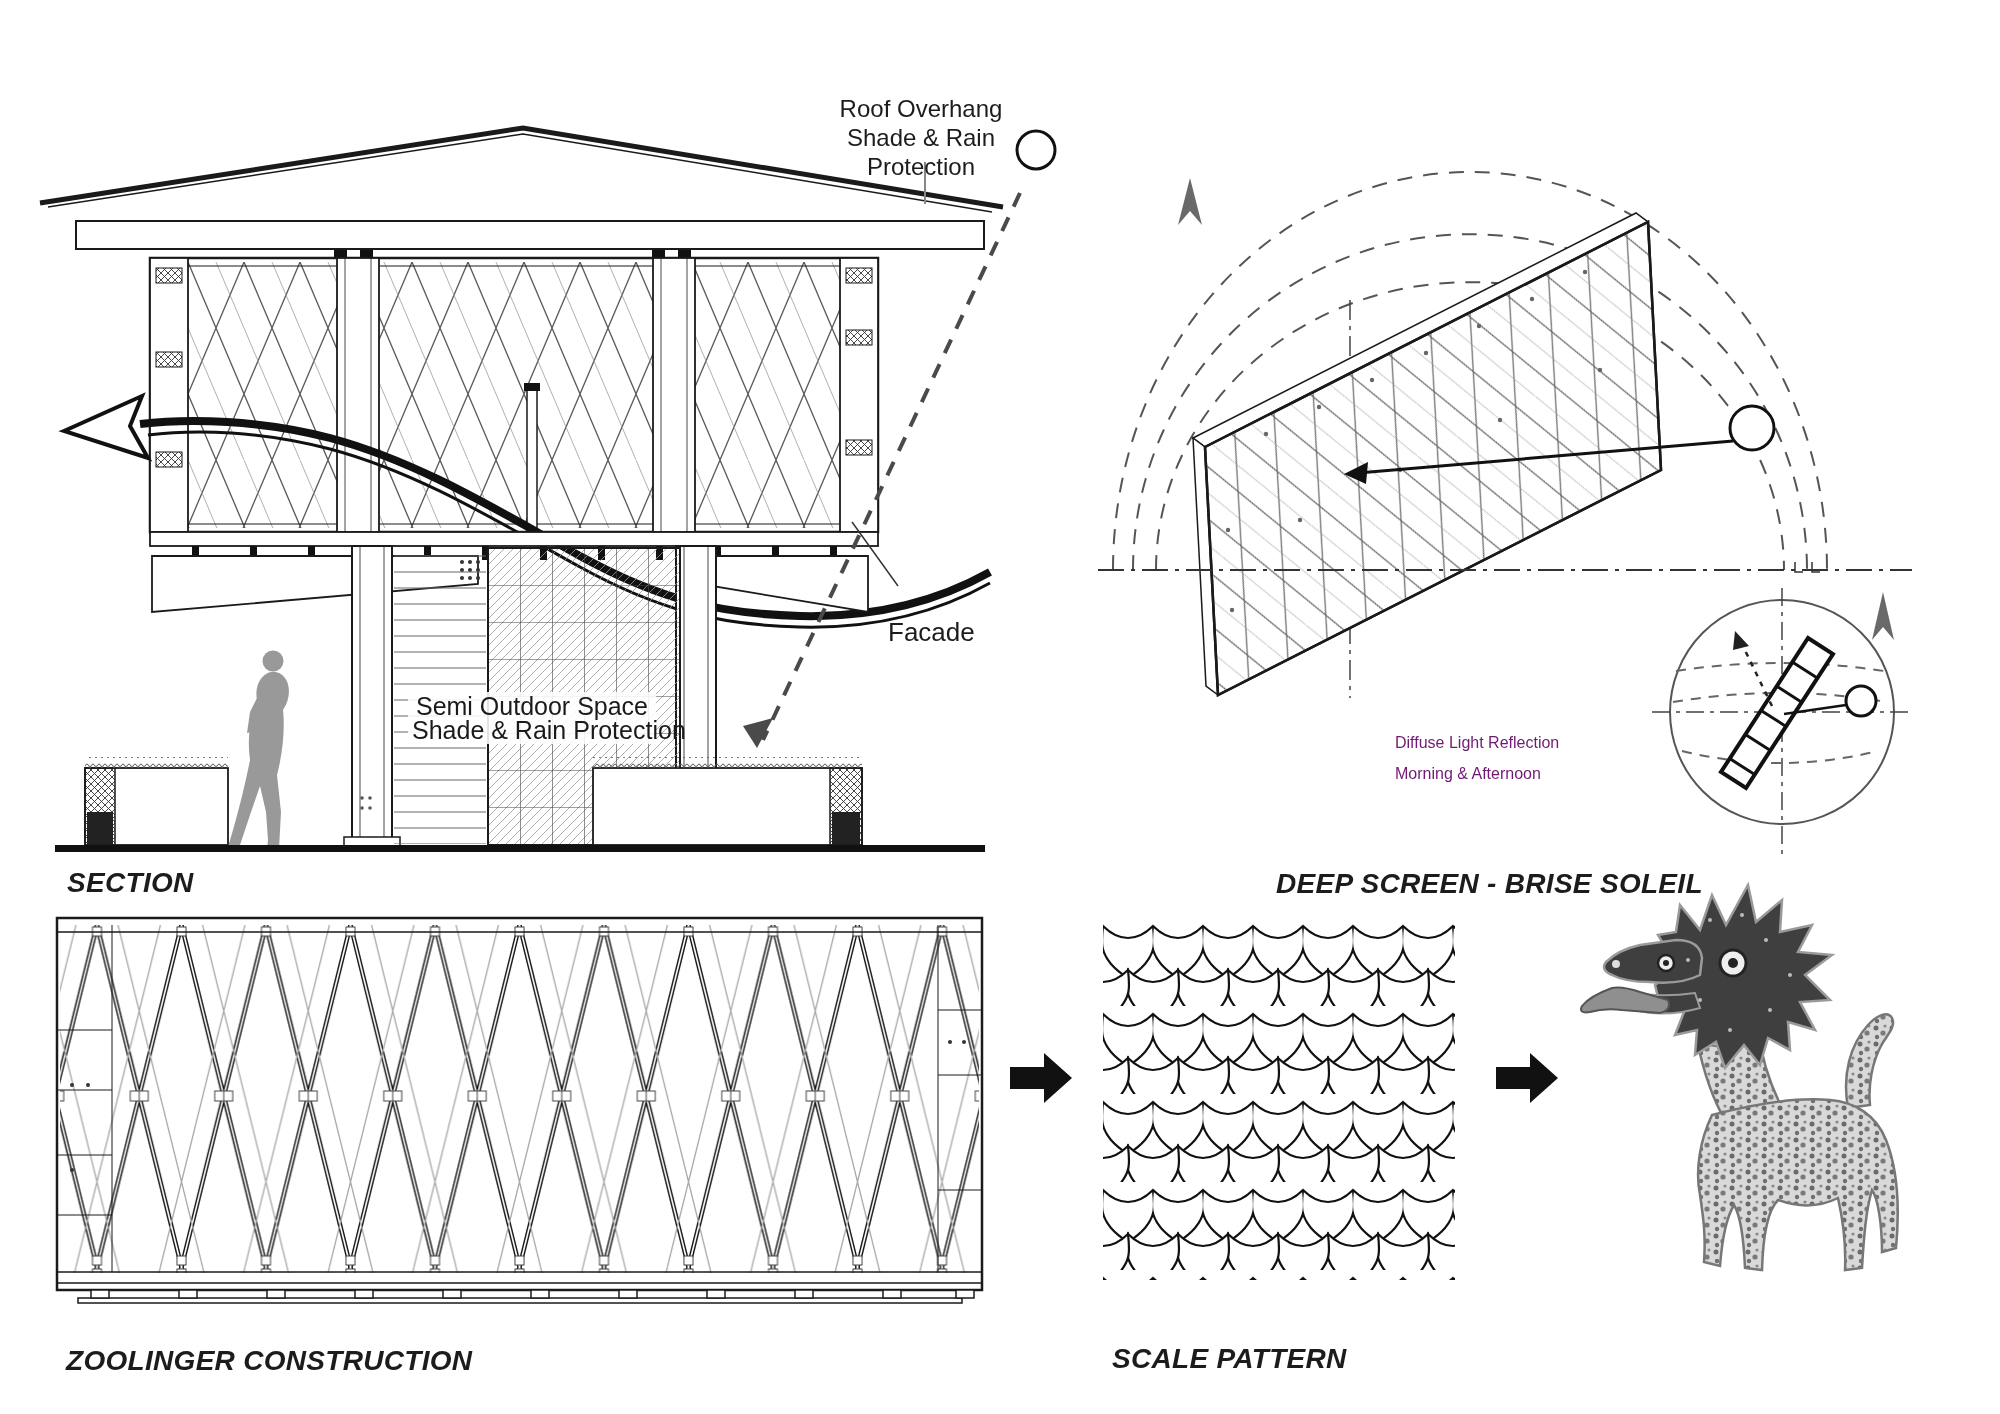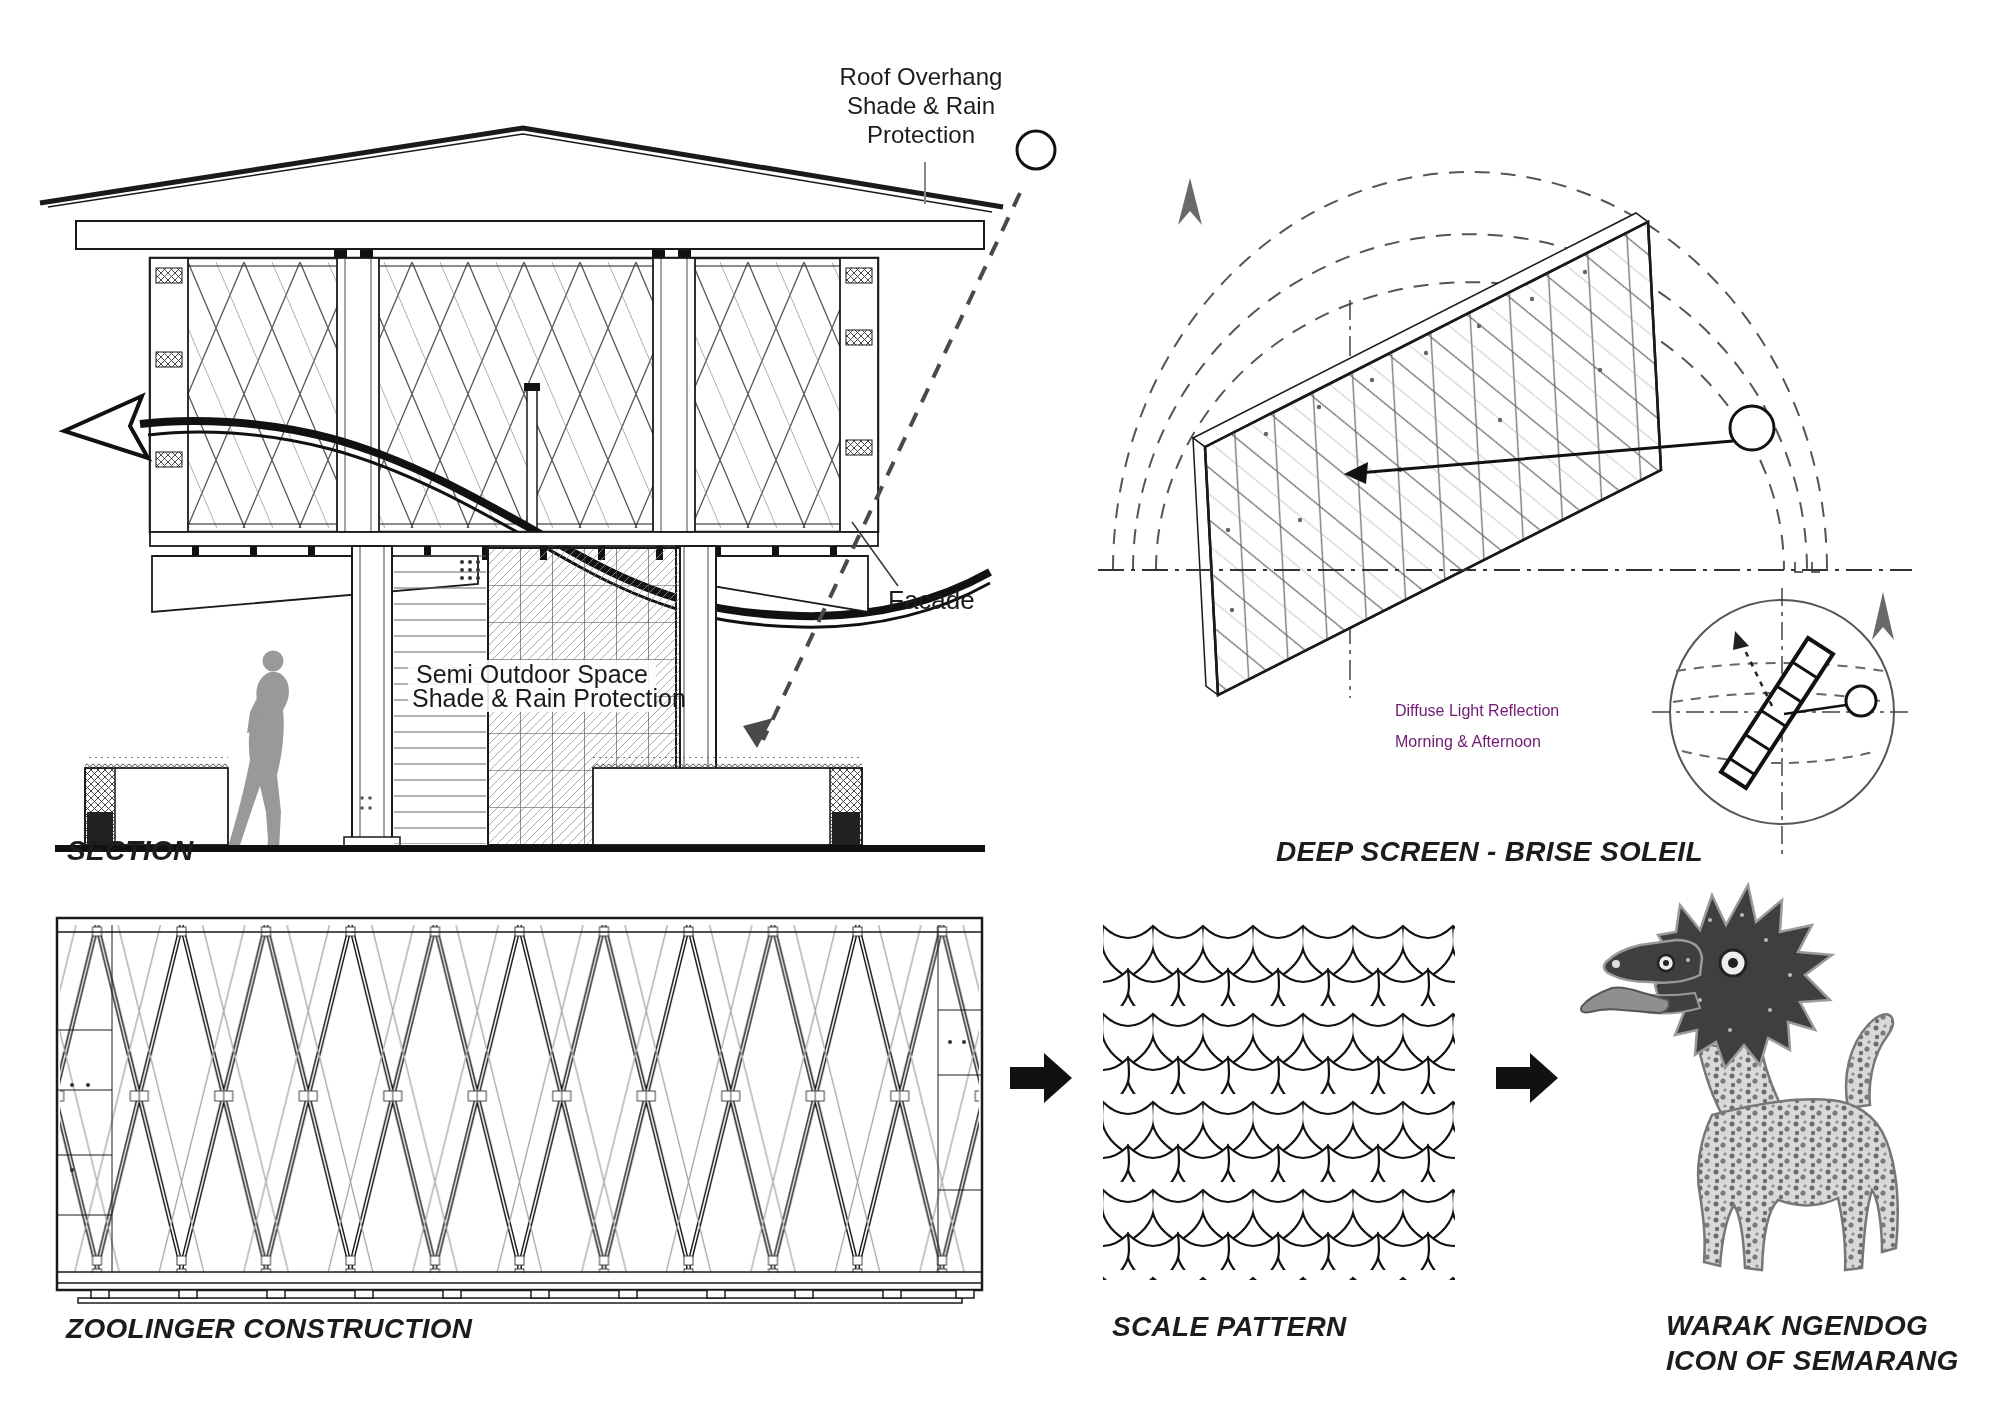--- a/index.html
+++ b/index.html
@@ -1,19 +1,19 @@
 <!DOCTYPE html>
 <html><head>
 <meta charset="utf-8">
 <style>
   html,body{margin:0;padding:0;background:#fff;}
   .canvas{position:relative;width:2000px;height:1414px;background:#ffffff;overflow:hidden;
           font-family:"Liberation Sans",sans-serif;color:#1a1a1a;}
   .art{position:absolute;left:0;top:0;}
-  .lbl{position:absolute;white-space:nowrap;}
+  .lbl{position:absolute;white-space:nowrap;margin-top:32px;}
   .panel-title{font-weight:700;font-size:28px;letter-spacing:.3px;color:#1c1c1c;font-style:italic;}
   .note{font-size:24px;line-height:29px;color:#1c1c1c;}
   .note-center{text-align:center;}
   .facade-title{font-size:26px;line-height:28px;color:#1c1c1c;}
   .facade-bullets{font-size:16px;line-height:18.5px;color:#1c1c1c;margin-top:4px;}
   .space-note{font-size:25px;line-height:24px;text-align:center;
               background:rgba(255,255,255,.88);padding:2px 4px;}
   .diffuse-note{font-size:16px;line-height:31px;color:#701a75;}
   .two-line{line-height:35px;}
 </style>
@@ -384,18 +384,14 @@
   <div>Diffuse Light Reflection</div>
   <div>Morning &amp; Afternoon</div>
 </div>
 
 <div class="lbl panel-title" style="left:1276px;top:836px;">DEEP SCREEN - BRISE SOLEIL</div>
 
 <div class="lbl panel-title" style="left:66px;top:1313px;">ZOOLINGER CONSTRUCTION</div>
 
 <div class="lbl panel-title" style="left:1112px;top:1311px;text-align:right;">SCALE PATTERN</div>
 
-<div class="lbl panel-title two-line" style="left:1666px;top:1308px;">
-  <div>WARAK NGENDOG</div>
-  <div>ICON OF SEMARANG</div>
-</div>
 
 </div>
 
 </body></html>

